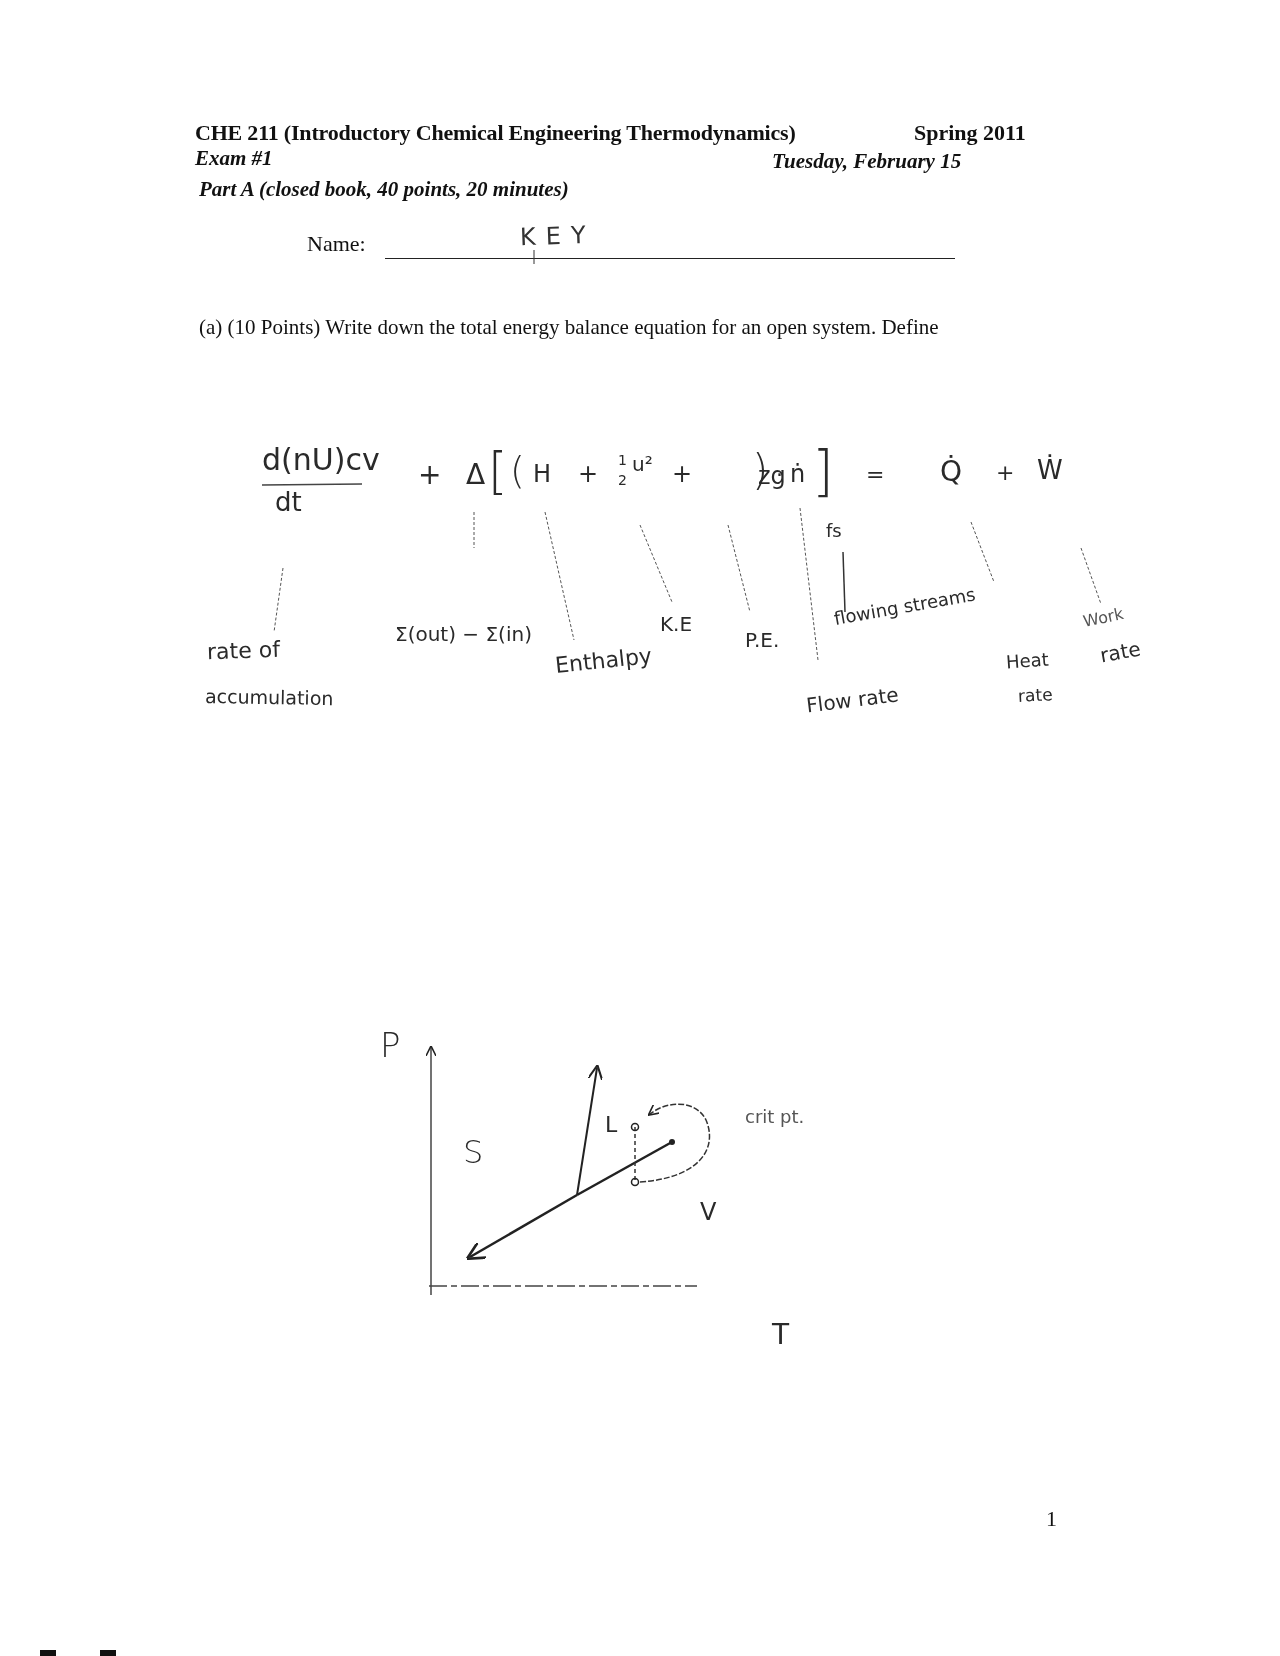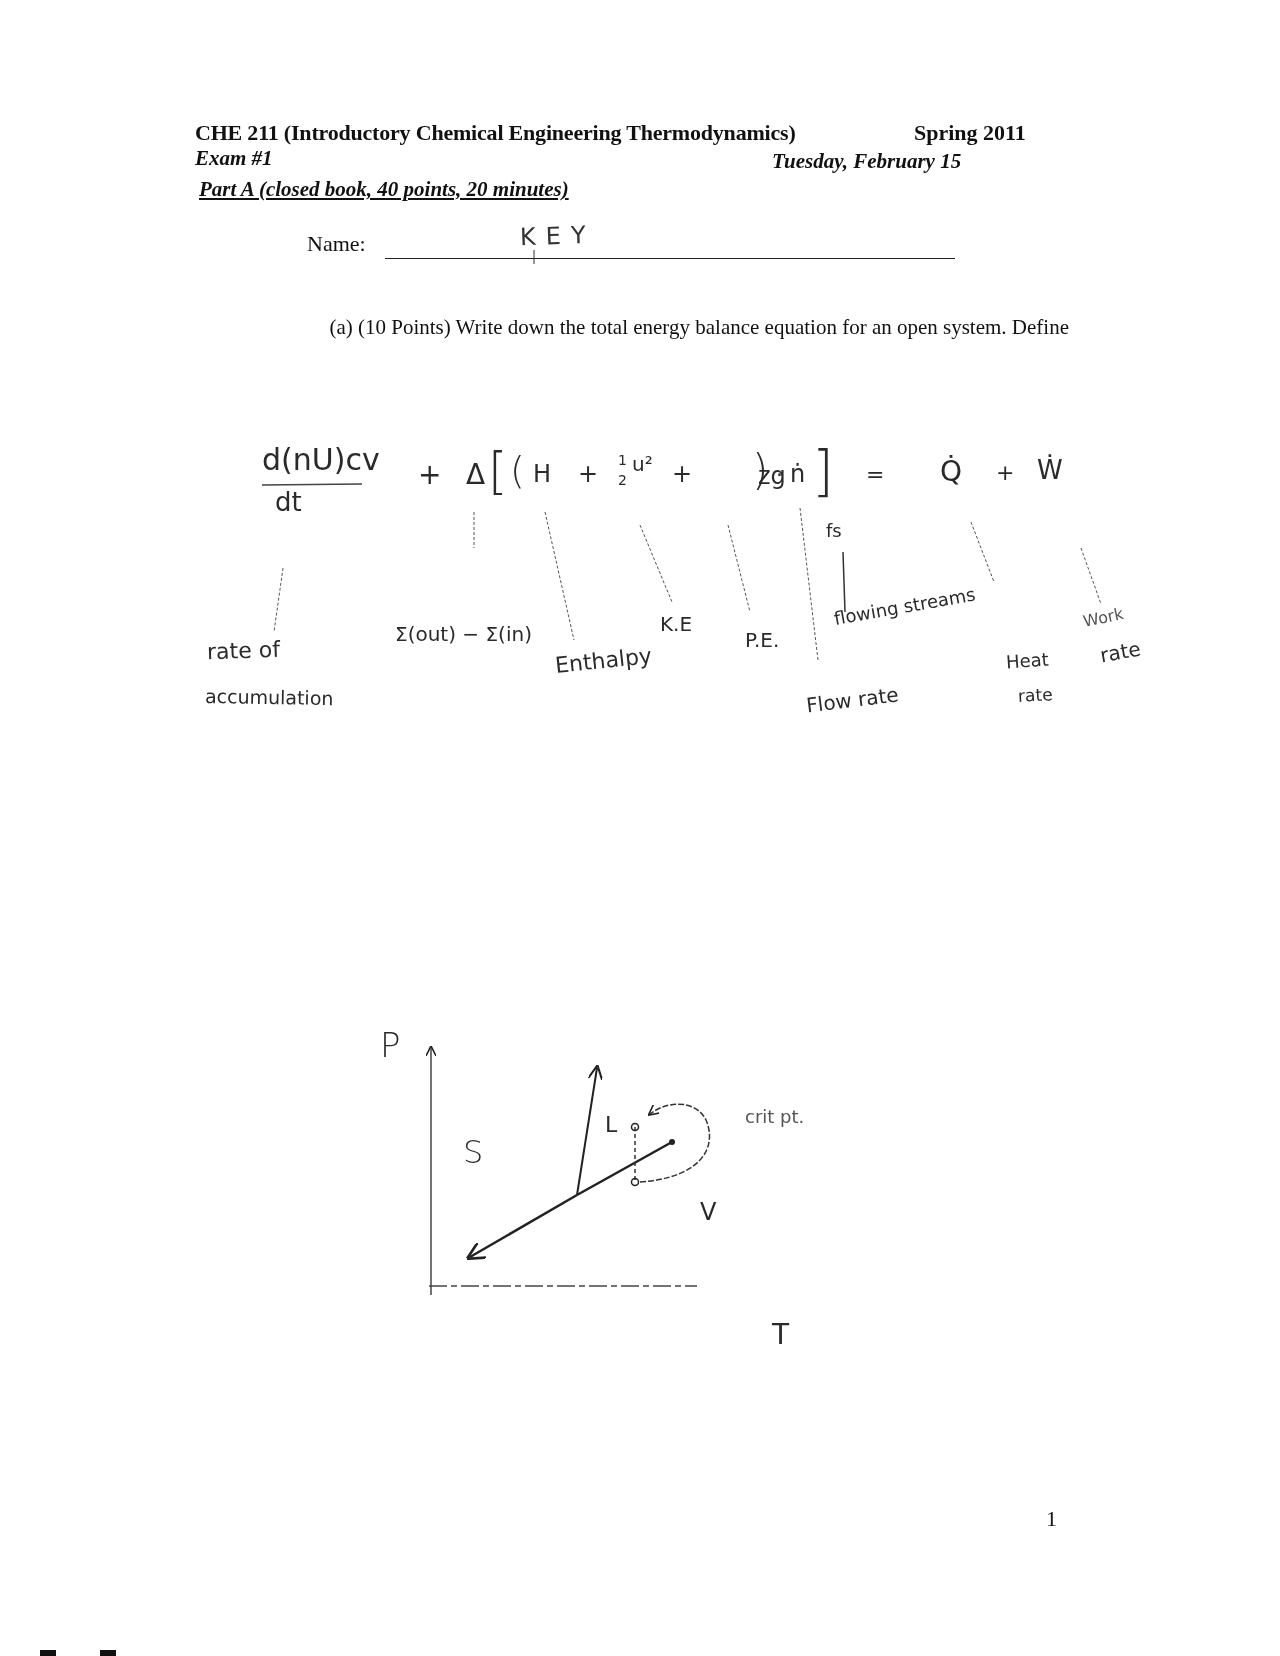--- a/index.html
+++ b/index.html
@@ -30,21 +30,21 @@
     .exam-no {
       left: 195px; top: 146px;
       font-size: 21px; font-weight: bold; font-style: italic;
     }
     .exam-date {
       left: 772px; top: 149px;
       font-size: 21px; font-weight: bold; font-style: italic;
     }
     .part {
       left: 199px; top: 177px;
-      font-size: 21px; font-weight: bold; font-style: italic; text-decoration: underline;
+      font-size: 21px; font-weight: bold; font-style: italic;
     }
     .name-label {
       left: 307px; top: 231px;
       font-size: 22px;
     }
     .name-line {
       left: 385px; top: 258px;
       width: 570px; height: 0;
       border-bottom: 1.5px solid #222;
     }
@@ -54,21 +54,20 @@
       font-size: 24px; color: #333;
       letter-spacing: 10px;
       transform: rotate(-2deg);
     }
 
     
     .q-text {
       font-size: 21px;
       line-height: 27px;
       white-space: normal;
-      text-align: right;
     }
     .q-a { left: 199px; top: 314px; width: 870px; }
     .q-b { left: 199px; top: 912px; width: 862px; text-align: justify; }
     .q-indent { padding-left: 35px; display: block; }
 
     
     .hw {
       font-family: "DejaVu Sans", sans-serif;
       color: #2a2a2a;
       position: absolute;

